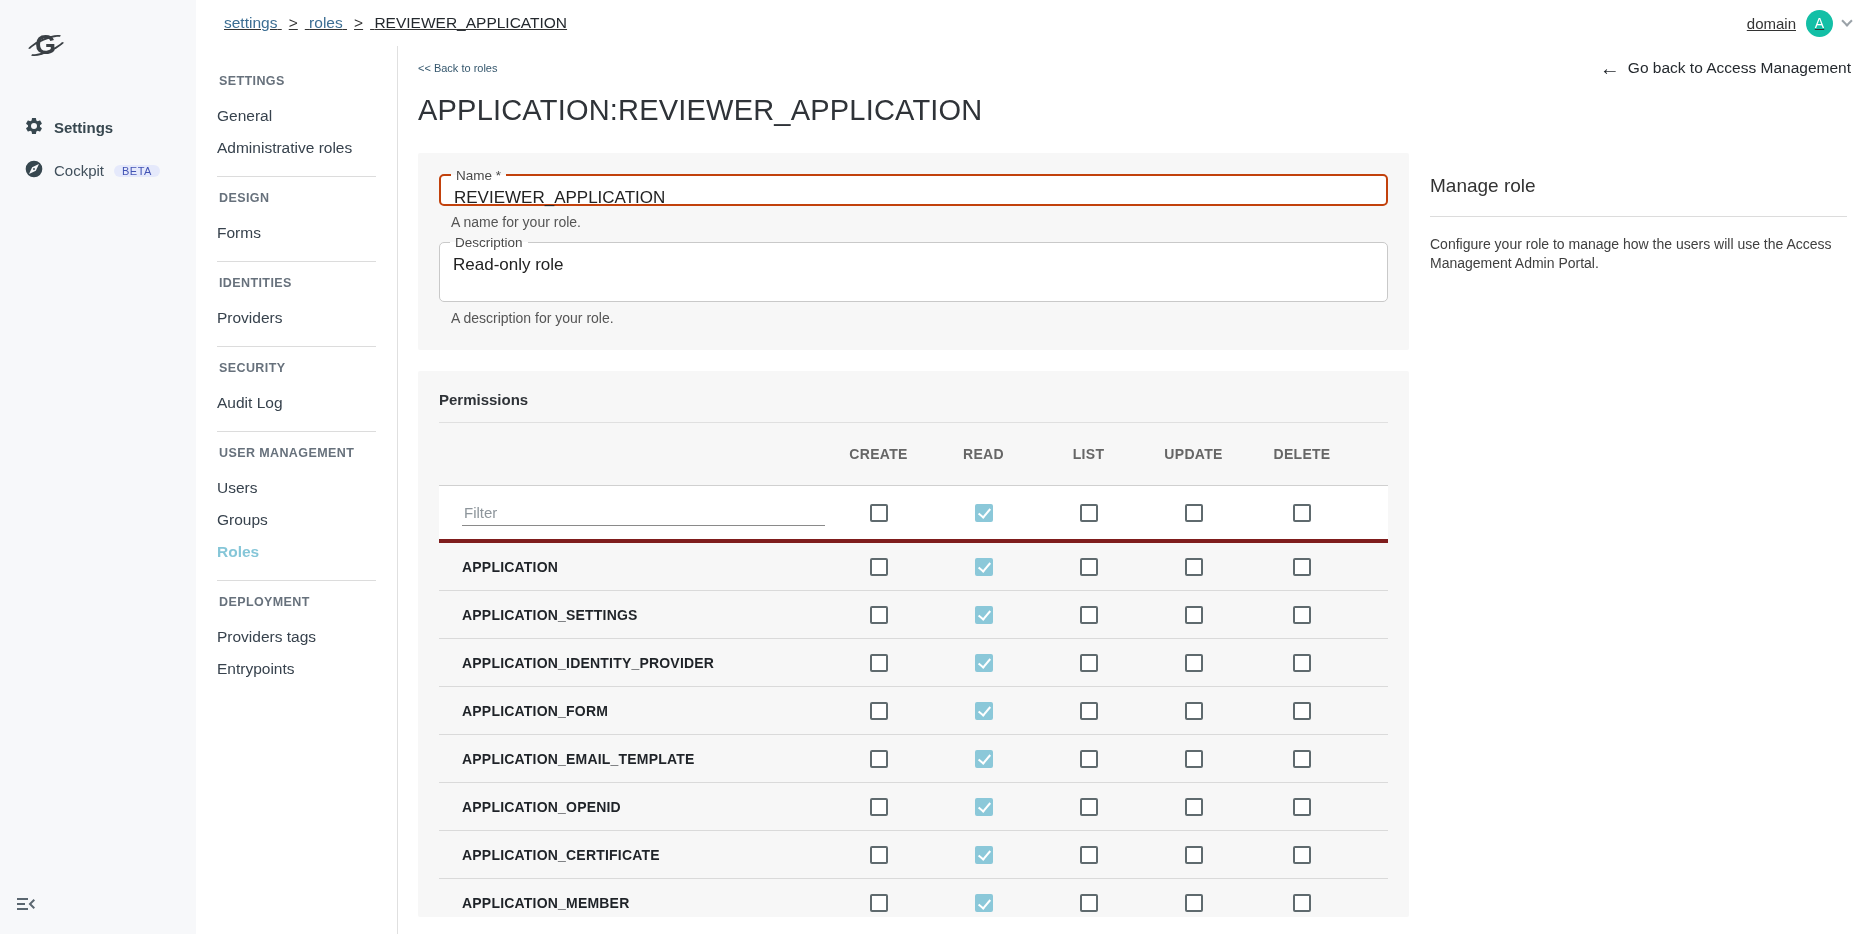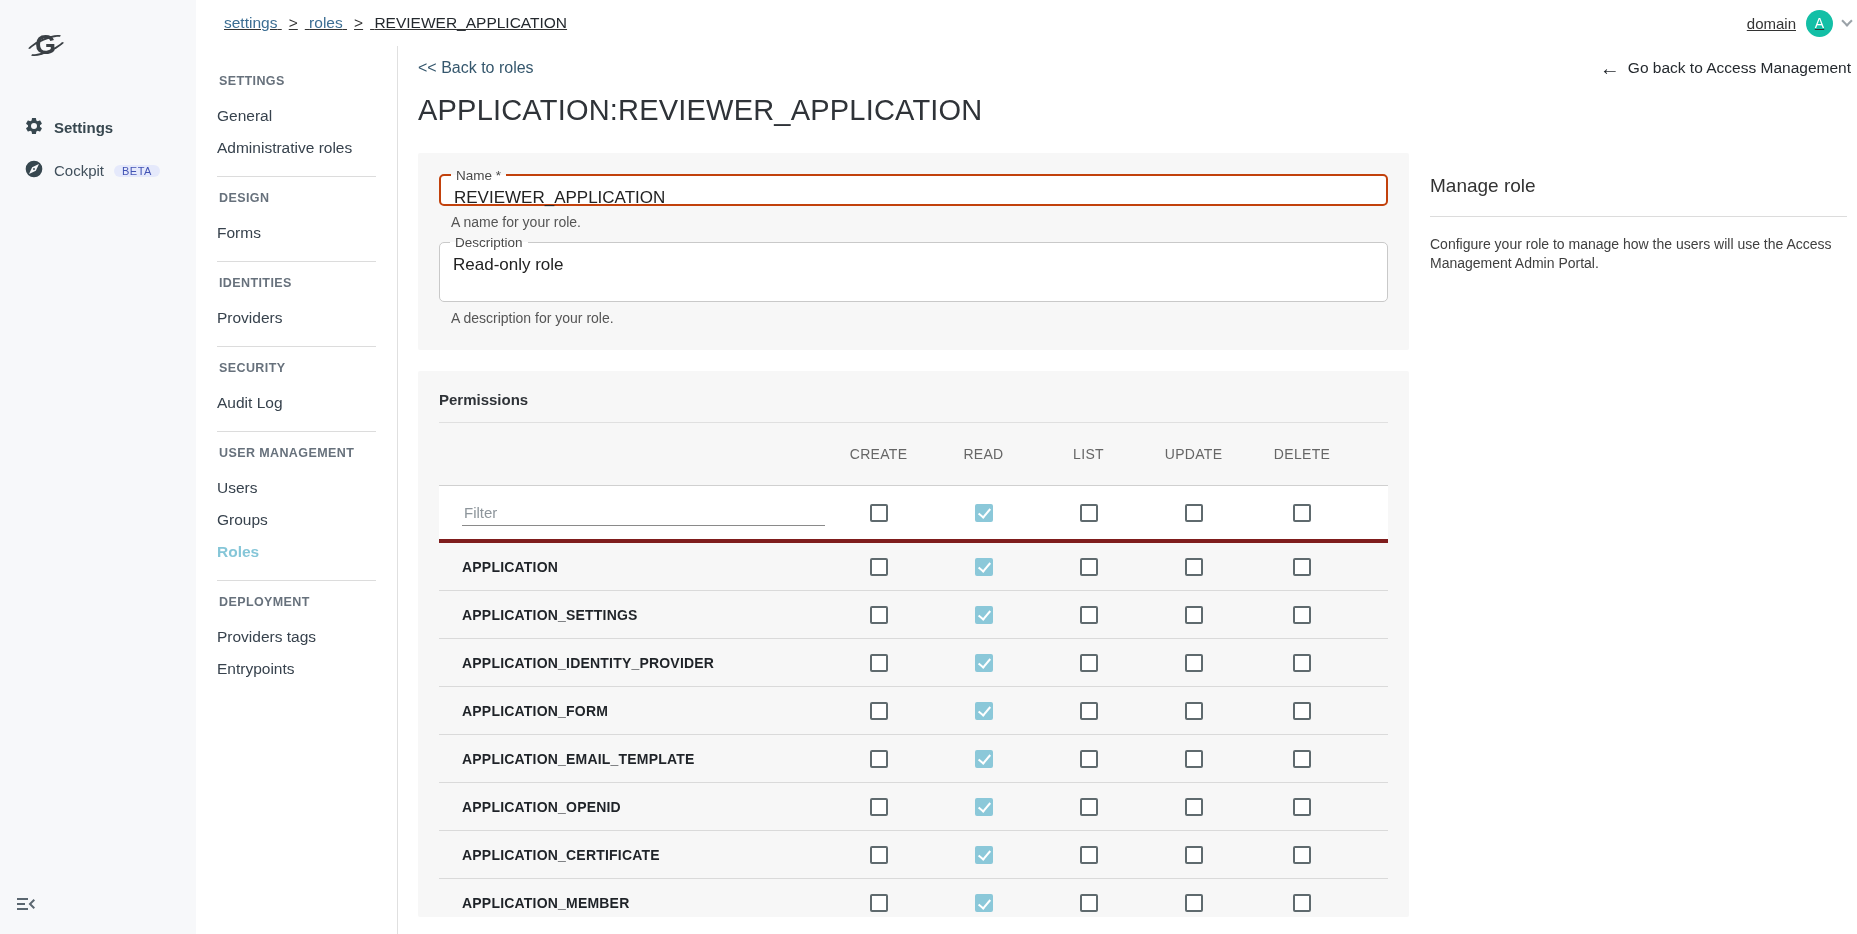--- a/index.html
+++ b/index.html
@@ -45,21 +45,21 @@
     overflow:hidden; }
   .side-header { font-size:12.5px; font-weight:bold; color:#67717c; letter-spacing:.4px; margin:14px 0 12px 2px; }
   .side-item { display:block; font-size:15.5px; color:#37424d; line-height:32px; cursor:pointer; text-decoration:none; }
   .side-item.active { color:var(--active-nav,#85c6d8); font-weight:bold; }
   .side-divider { border-bottom:1px solid #dcdcdc; margin:12px 21px 0 0; }
   .side-section:last-child .side-divider { display:none; }
 
   
   .main { flex:1; padding:12px 4px 0 20px; display:grid;
     grid-template-columns:991px 1fr; column-gap:21px; align-content:start; overflow:hidden; }
-  .back-link { font-size:16px; color:#35576d; cursor:pointer; align-self:center; }
+  .back-link { font-size:11px; color:#35576d; cursor:pointer; align-self:center; }
   .go-back { justify-self:end; display:flex; align-items:center; gap:8px; font-size:15.5px; color:#24292e;
     cursor:pointer; padding-right:2px; }
   .go-back .arrow { font-size:20px; line-height:1; color:#24292e; }
   .page-title { grid-column:1; font-size:29px; font-weight:500; color:#2f3338; letter-spacing:.2px;
     margin:16px 0 26px; }
 
   .card { background:#f7f7f7; border-radius:2px; }
   .form-card { grid-column:1; padding:21px 21px 24px; }
   .field { position:relative; background:#fff; border-radius:5px; }
   .field input { width:100%; border:none; outline:none; background:transparent; font-size:17px; color:#222;
@@ -67,21 +67,21 @@
   .field-name { border:2px solid #c2410c; height:32px; }
   .field-desc { border:1px solid #c9c9c9; height:60px; margin-top:12px; }
   .float-label { position:absolute; top:-9px; left:10px; font-size:13.5px; color:#4a4a4a; padding:0 5px;
     background:linear-gradient(#f7f7f7 50%, #fff 50%); line-height:17px; }
   .hint { font-size:14px; color:#555; margin:8px 0 0 12px; }
 
   .perm-card { grid-column:1; margin-top:21px; height:546px; padding:20px 21px 0; overflow:hidden; }
   .perm-title { font-size:15px; font-weight:bold; color:#2f3338; padding-bottom:14px; border-bottom:1px solid #e0e0e0; }
   .perm-grid-row { display:grid; grid-template-columns:387px 105px 105px 105px 105px 112px; align-items:center; }
   .perm-head { height:63px; border-bottom:1px solid #d0d0d0; }
-  .col-head { text-align:center; font-size:14px; font-weight:normal; color:#666; letter-spacing:.3px; }
+  .col-head { text-align:center; font-size:14px; font-weight:bold; color:#666; letter-spacing:.3px; }
   .filter-row { background:#fff; height:57px; border-bottom:4px solid #7f1d1d; }
   .filter-input { width:363px; margin-left:23px; border:none; border-bottom:1px solid #8a8a8a; outline:none;
     background:transparent; font-size:15px; color:#333; padding:4px 2px; font-family:"Liberation Sans", sans-serif; }
   .filter-input::placeholder { color:#8d959b; }
   .perm-row { height:48px; border-bottom:1px solid #dadada; }
   .perm-row:last-child { border-bottom:none; }
   .row-label { padding-left:23px; font-size:14px; font-weight:bold; color:#1f2328; letter-spacing:.2px; }
   .cb-cell { display:flex; justify-content:center; }
   .cb { width:18px; height:18px; border:2px solid #5f6a6e; border-radius:2px; background:#fff; cursor:pointer;
     position:relative; }

